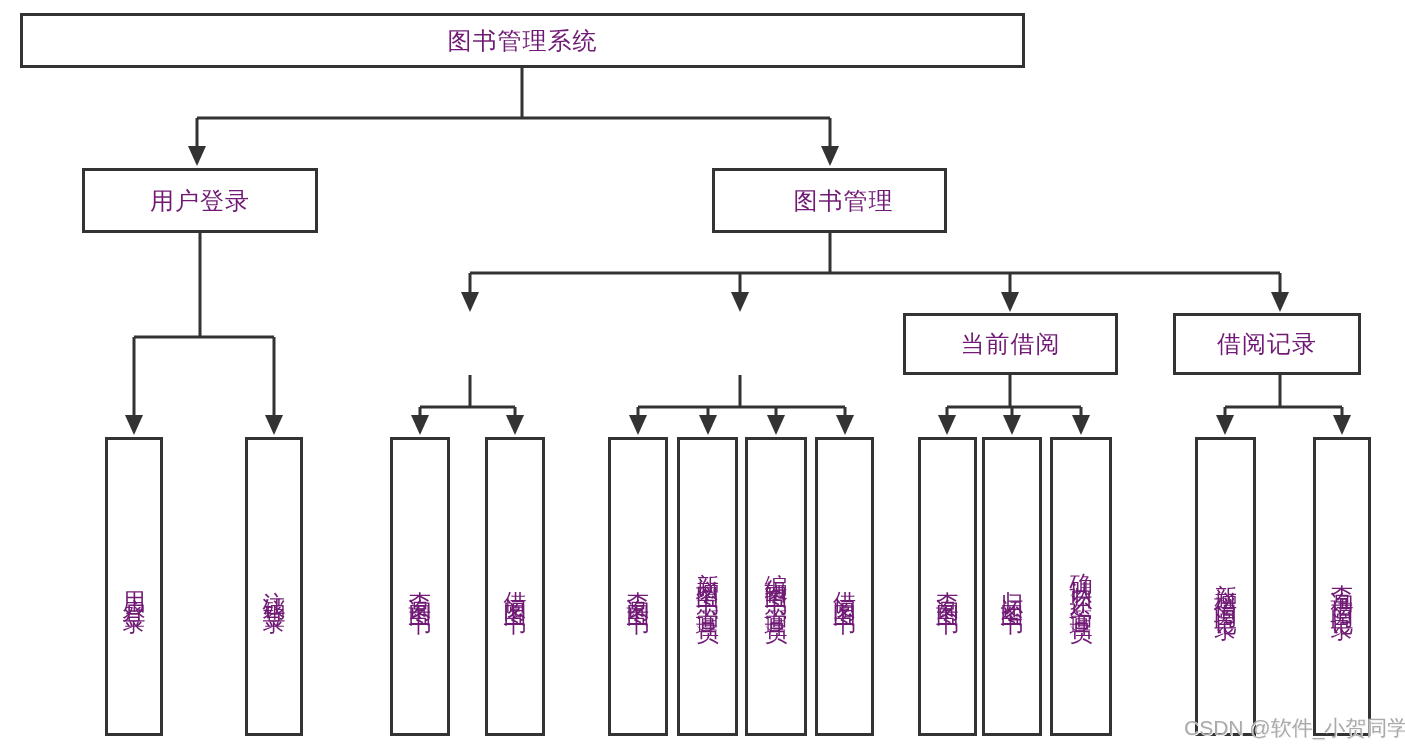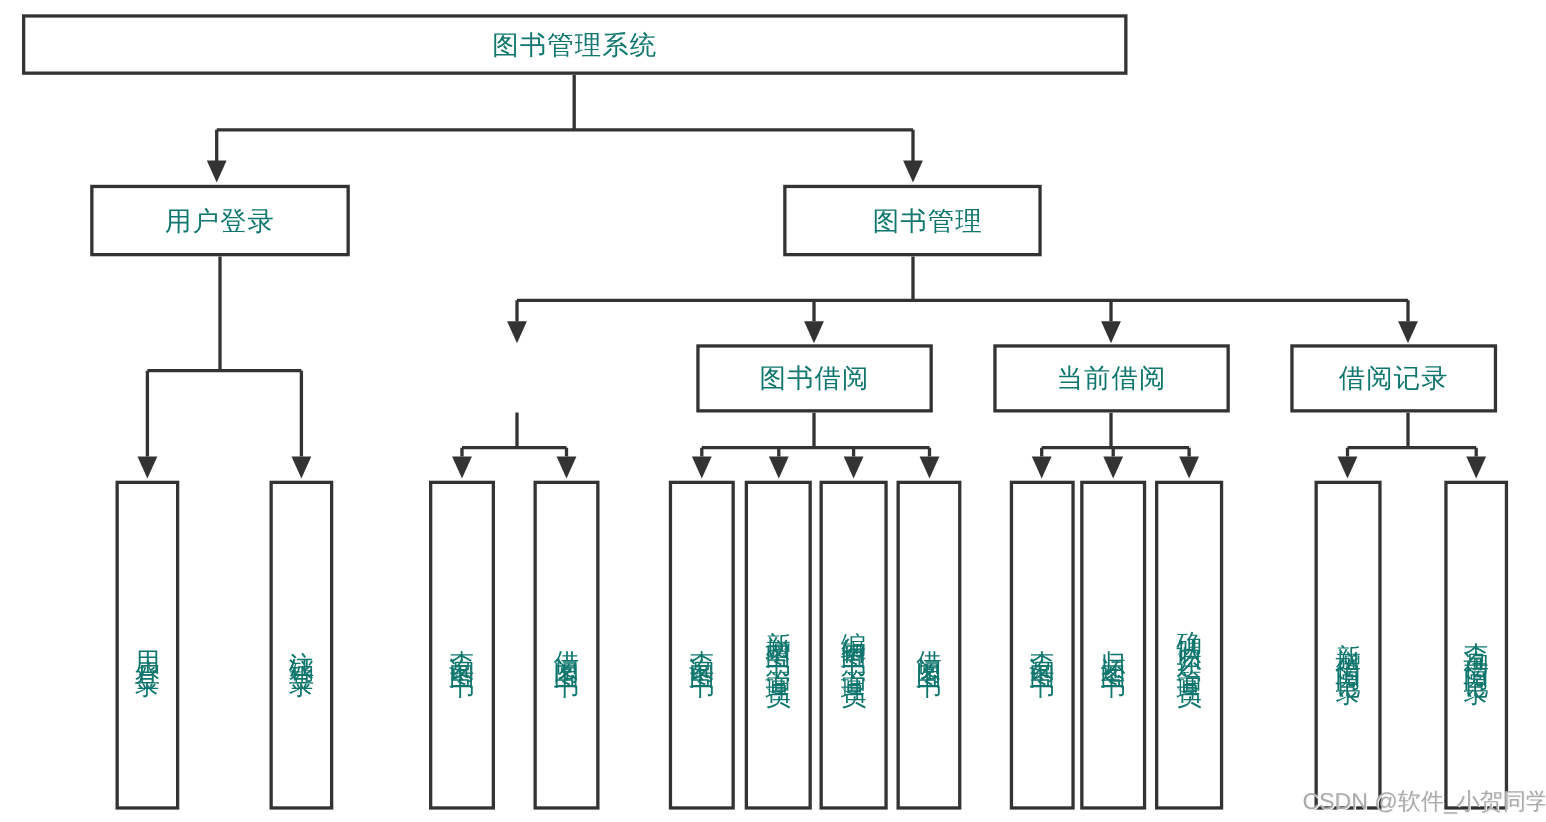--- a/index.html
+++ b/index.html
@@ -16,21 +16,21 @@
     left: 0; top: 0;
   }
   .box {
     position: absolute;
     box-sizing: border-box;
     border: 3px solid #333333;
     background: #ffffff;
     display: flex;
     align-items: center;
     justify-content: center;
-    color: #0f766e;
+    color: #701a75;
   }
   .hlabel {
     font-size: 24px;
     letter-spacing: 1px;
     white-space: nowrap;
   }
   .vtext {
     writing-mode: vertical-rl;
     text-orientation: mixed;
     font-size: 23px;
@@ -104,23 +104,20 @@
     <span class="hlabel">图书管理系统</span>
   </div>
 
   <div class="box" style="left:82px; top:168px; width:236px; height:65px;">
     <span class="hlabel">用户登录</span>
   </div>
   <div class="box" style="left:712px; top:168px; width:235px; height:65px;padding-left:28px;">
     <span class="hlabel">图书管理</span>
   </div>
 
-  <div class="box" style="left:633px; top:313px; width:215px; height:62px;">
-    <span class="hlabel">图书借阅</span>
-  </div>
   <div class="box" style="left:903px; top:313px; width:215px; height:62px;text-align:center;">
     <span class="hlabel">当前借阅</span>
   </div>
   <div class="box" style="left:1173px; top:313px; width:188px; height:62px;">
     <span class="hlabel">借阅记录</span>
   </div>
 
   <div class="box" style="left:105px; top:437px; width:58px; height:299px;">
     <span class="vtext">用户登录</span>
   </div>

